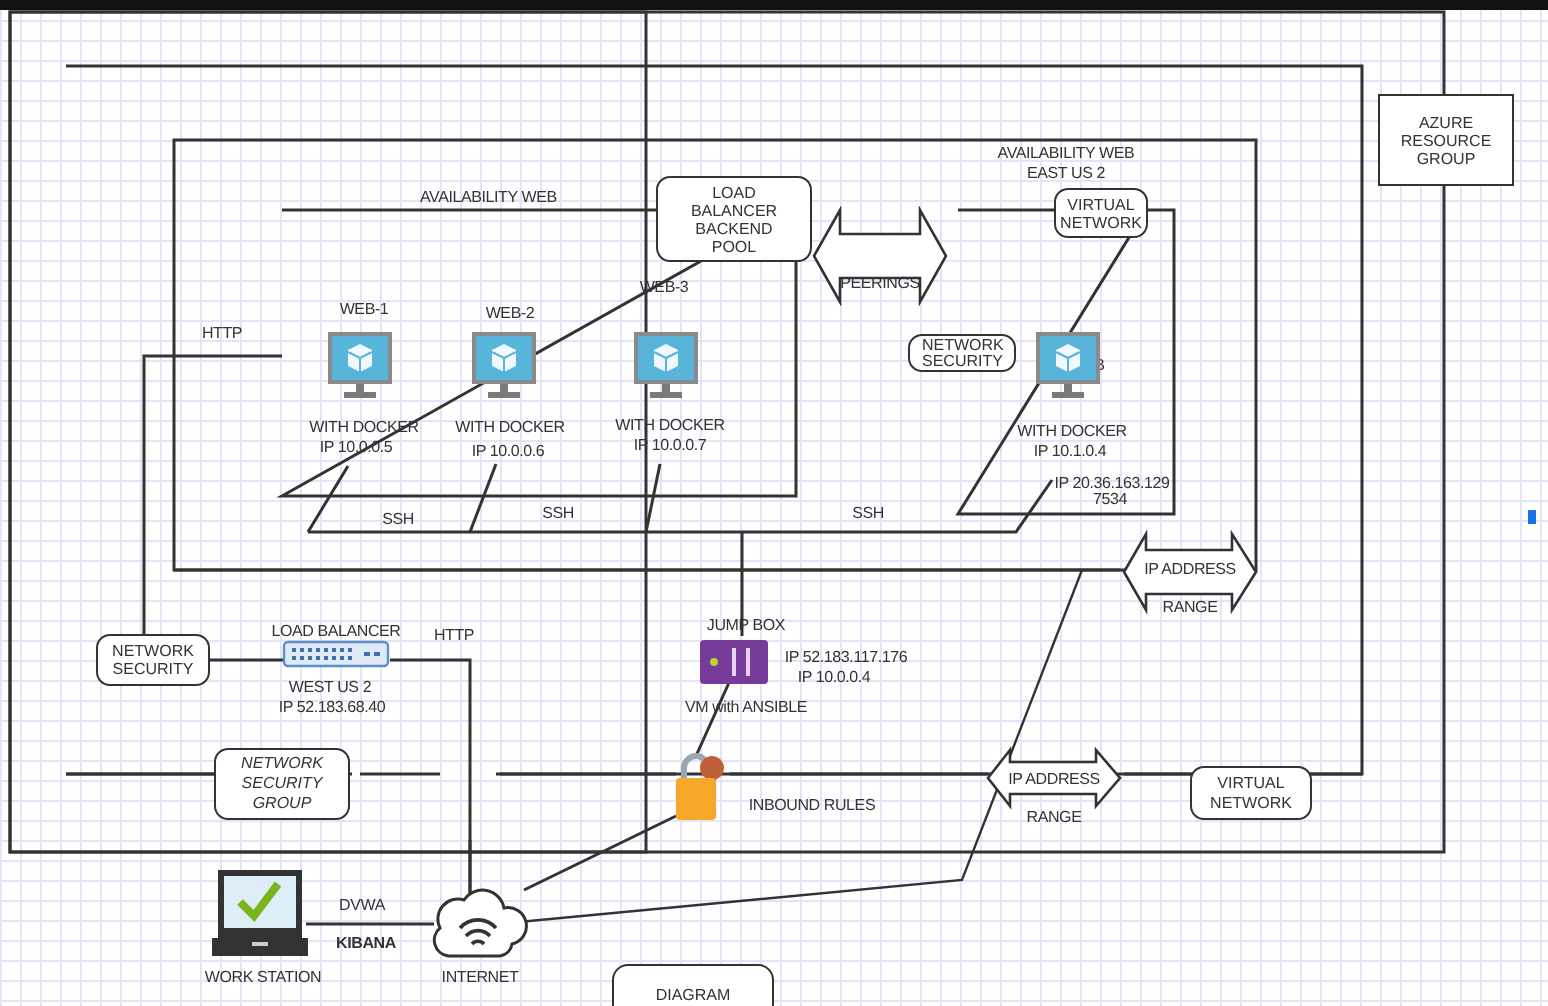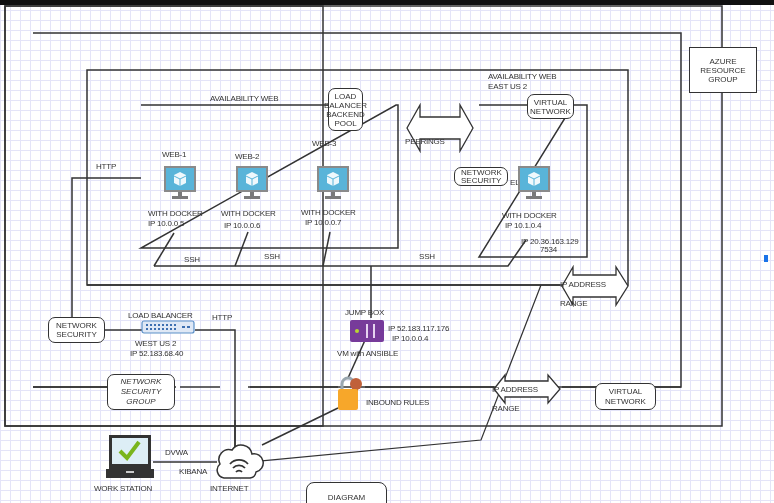--- a/index.html
+++ b/index.html
@@ -7,21 +7,21 @@
     width:774px; height:503px; overflow:hidden; position:relative;
     background-color:#ffffff;
     background-image:
       linear-gradient(#e4e4f8 1px, transparent 1px),
       linear-gradient(90deg, #e4e4f8 1px, transparent 1px);
     background-size:10px 10px;
     font-family:"Liberation Sans", sans-serif;
   }
   .topbar { position:absolute; left:0; top:0; width:774px; height:5px; background:#111; }
   svg.canvas { position:absolute; left:0; top:0; }
-  .lbl { position:absolute; font-size:8px; color:#333; text-align:left; line-height:10px; white-space:nowrap; letter-spacing:-0.2px; }
+  .lbl { position:absolute; font-size:8px; color:#333; text-align:center; line-height:10px; white-space:nowrap; letter-spacing:-0.2px; }
   .box { position:absolute; border:1.5px solid #333; background:#fff; font-size:8px; color:#333; text-align:center; line-height:9px; display:flex; align-items:center; justify-content:center; flex-direction:column; box-sizing:border-box; }
   .rounded { border-radius:7px; }
   .vm-icon { position:absolute; width:32px; height:34px; }
   .scroll-mark { position:absolute; left:764px; top:255px; width:4px; height:7px; background:#1a73e8; }
 </style>
 </head>
 <body>
 
 <div class="topbar"></div>
 
@@ -69,21 +69,21 @@
   </g>
 </svg>
 
 <div class="box" style="left:689px;top:47px;width:68px;height:46px;">
   <span>AZURE RESOURCE GROUP</span>
 </div>
 
 <div class="lbl" style="left:210px;top:94px;">AVAILABILITY WEB</div>
 <div class="lbl" style="left:488px;top:72px;width:90px;white-space:normal;">AVAILABILITY WEB EAST US 2</div>
 
-<div class="box rounded" style="left:328px;top:88px;width:35px;height:43px;">
+<div class="box rounded" style="left:328px;top:88px;width:78px;height:43px;">
   <span style="white-space:normal;width:44px;">LOAD BALANCER BACKEND POOL</span>
 </div>
 
 <div class="box rounded" style="left:527px;top:94px;width:47px;height:25px;">
   <span style="white-space:normal;width:42px;">VIRTUAL NETWORK</span>
 </div>
 
 <svg style="position:absolute;left:405px;top:103px;" width="70" height="50">
   <path d="M2 25 L15 2 V14 H55 V2 L68 25 L55 48 V36 H15 V48 Z" fill="#fff" stroke="#333" stroke-width="1.3"></path>
 </svg>
@@ -219,21 +219,21 @@
 <svg style="position:absolute;left:106px;top:434px;" width="48" height="46">
   <rect x="3" y="1" width="42" height="34" fill="#333"></rect>
   <rect x="6" y="4" width="36" height="26" fill="#ddeef6"></rect>
   <path d="M14 17 L21 24 L33 8" fill="none" stroke="#7ab51d" stroke-width="4"></path>
   <rect x="0" y="35" width="48" height="9" fill="#333"></rect>
   <rect x="20" y="37" width="8" height="2" fill="#ccc"></rect>
 </svg>
 <div class="lbl" style="left:94px;top:484px;width:75px;">WORK STATION</div>
 
 <div class="lbl" style="left:165px;top:448px;width:32px;">DVWA</div>
-<div class="lbl" style="left:179px;top:467px;width:36px;">KIBANA</div>
+<div class="lbl" style="left:165px;top:467px;width:36px;font-weight:bold;">KIBANA</div>
 
 <svg style="position:absolute;left:214px;top:440px;" width="50" height="42">
   <path d="M10 38 A8 8 0 0 1 6 24 A10 10 0 0 1 18 10 A11 11 0 0 1 38 14 A9 9 0 0 1 42 32 A7 7 0 0 1 36 38 Z" fill="#fff" stroke="#333" stroke-width="1.5"></path>
   <path d="M16 24 A12 12 0 0 1 34 24" fill="none" stroke="#333" stroke-width="1.8"></path>
   <path d="M19 28 A8 8 0 0 1 31 28" fill="none" stroke="#333" stroke-width="1.8"></path>
   <path d="M22 32 A4 4 0 0 1 28 32" fill="none" stroke="#333" stroke-width="1.8"></path>
 </svg>
 <div class="lbl" style="left:210px;top:484px;width:60px;">INTERNET</div>
 
 <div class="box rounded" style="left:306px;top:482px;width:81px;height:31px;border-radius:8px;">

